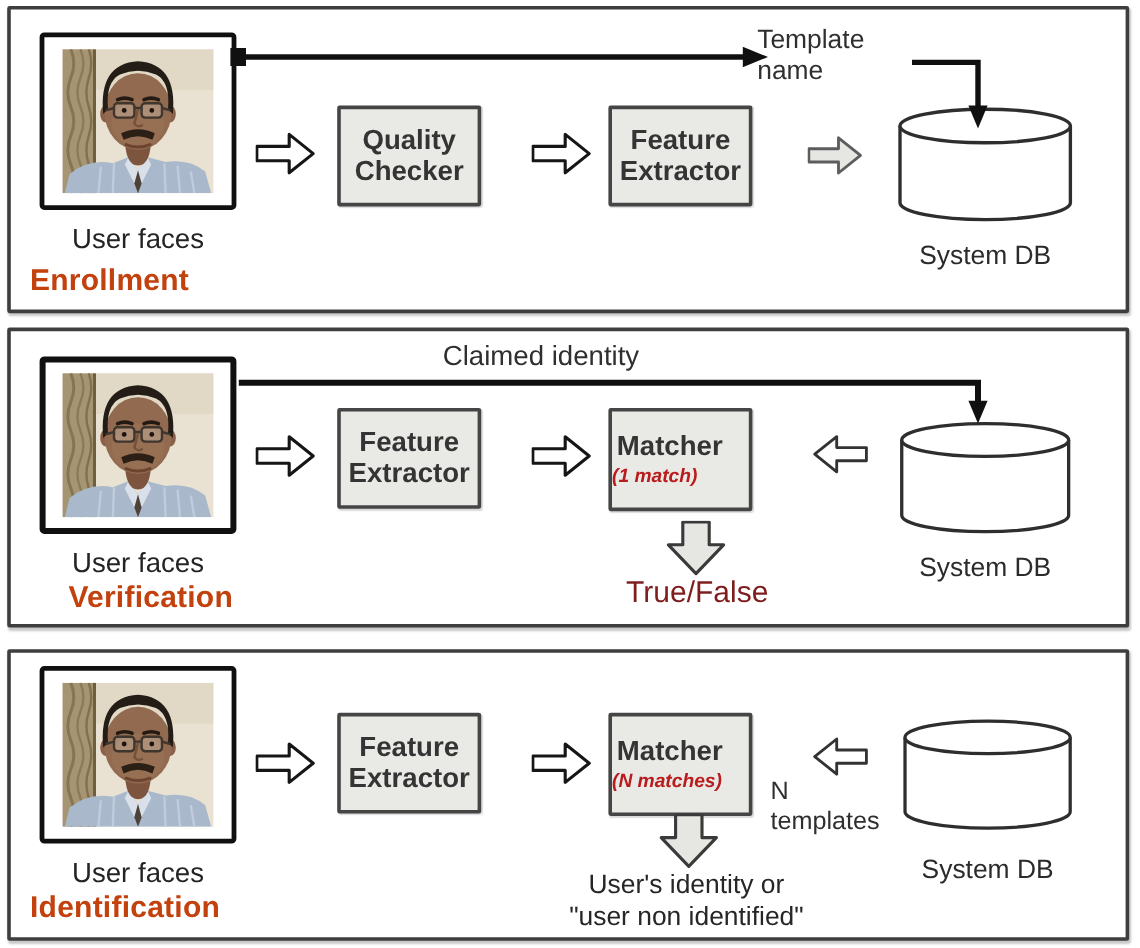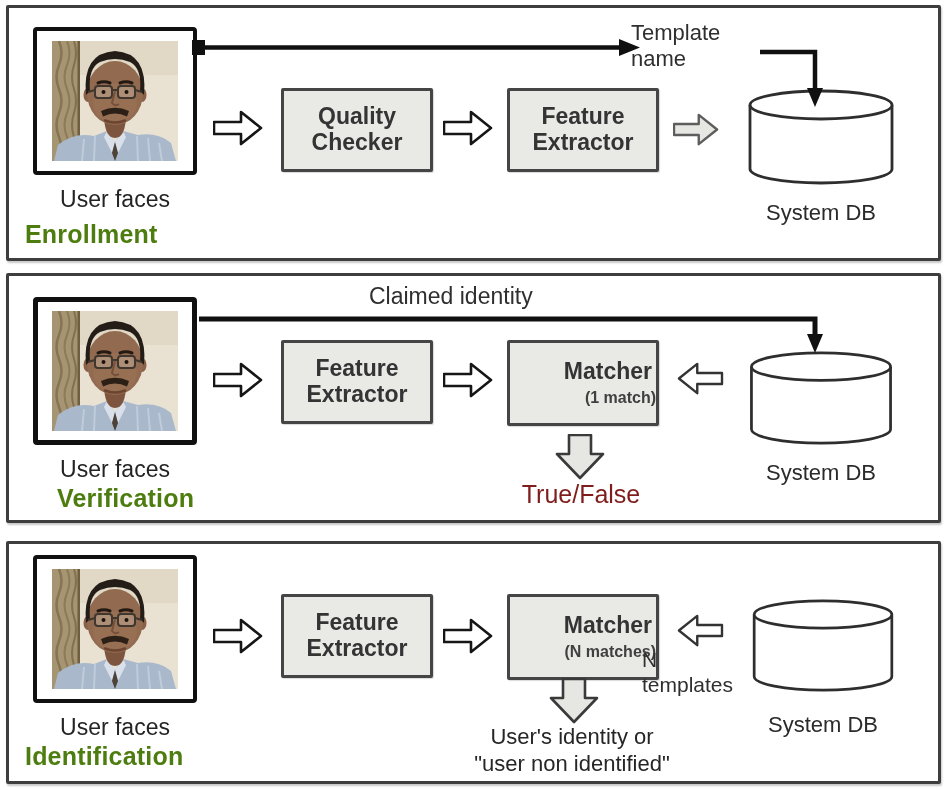--- a/index.html
+++ b/index.html
@@ -16,29 +16,29 @@
   #panel-verification{top:273px;height:250px;}
   #panel-identification{top:541px;height:243px;}
   .abs{position:absolute;}
   .photo-frame{
     left:24px;width:164px;height:148px;box-sizing:border-box;background:#fff;
     border:4px solid #101010;border-radius:4px;
     display:flex;align-items:center;justify-content:center;
   }
   #panel-verification .photo-frame{border-width:5px;}
   .caption{left:24px;width:164px;text-align:center;font-size:23px;color:#242424;}
-  .panel-title{left:16px;font-size:25px;font-weight:700;color:#4d7c0f;letter-spacing:0.2px;}
+  .panel-title{left:16px;font-size:25px;font-weight:700;color:#c2410c;letter-spacing:0.2px;}
   .pbox{
-    width:152px;height:84px;box-sizing:border-box;background:#e9e9e6;
+    width:120px;height:84px;box-sizing:border-box;background:#e9e9e6;
     border:3px solid #454545;border-radius:2px;
-    display:flex;flex-direction:column;align-items:flex-end;justify-content:center;
+    display:flex;flex-direction:column;align-items:flex-start;justify-content:center;
     text-align:center;font-size:23px;font-weight:700;color:#343434;line-height:1.12;
     box-shadow:1px 1px 1px rgba(0,0,0,0.15);
   }
-  .pbox .sub{font-size:16px;margin-top:4px;font-weight:700;color:#404040;}
+  .pbox .sub{font-size:16px;margin-top:4px;font-weight:700;color:#b91c1c;font-style:italic;}
   .pbox .title{padding:0 4px;}
   .annotation{font-size:22px;color:#2f2f2f;text-align:left;line-height:1.18;}
   .db-label{width:148px;text-align:center;font-size:22px;color:#2b2b2b;}
   .output-label{font-size:25px;color:#7f1d1d;text-align:center;}
   .output-multi{font-size:22px;color:#262626;text-align:center;line-height:1.22;white-space:pre-line;}
   svg{display:block;}
   .overlay{position:absolute;left:0;top:0;pointer-events:none;}
 </style>
 </head>
 <body>

